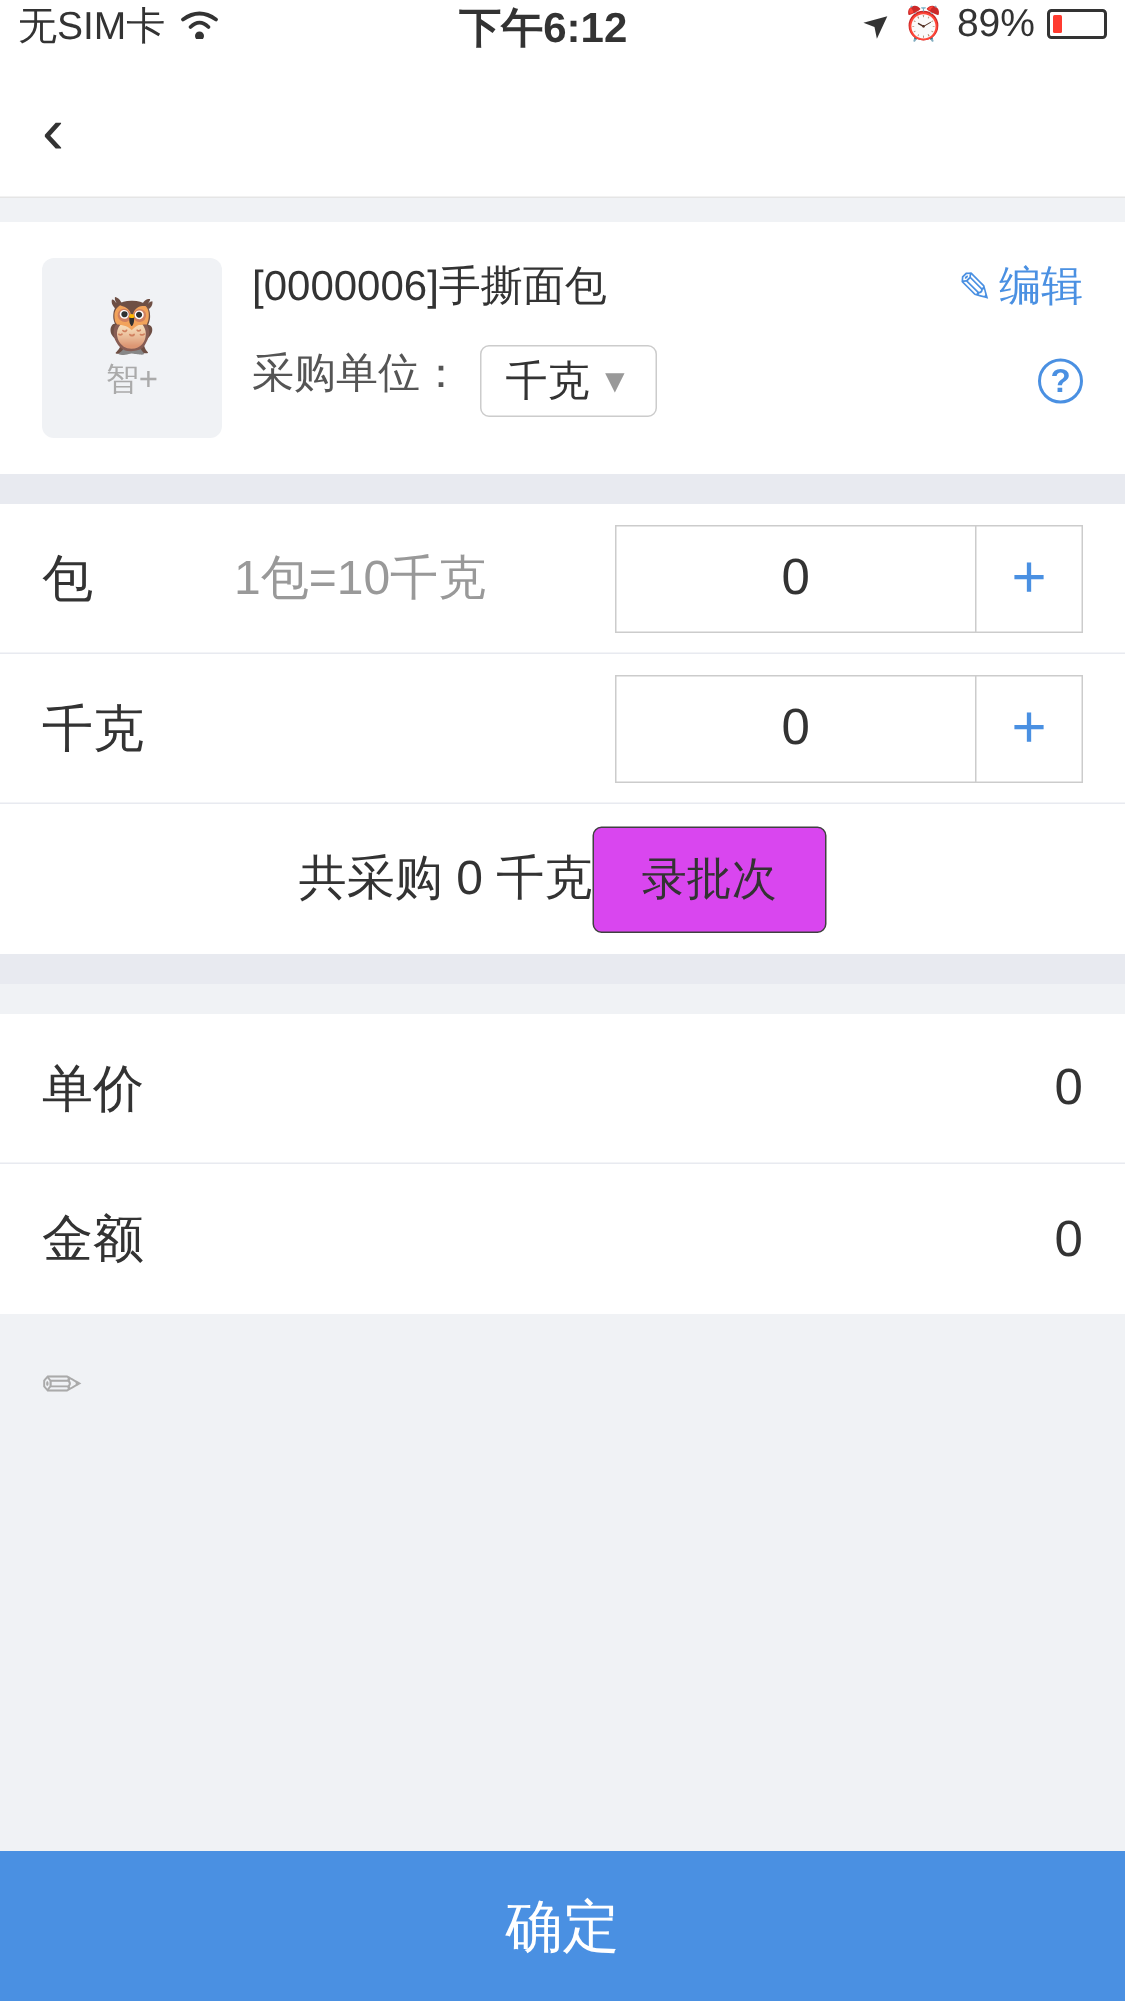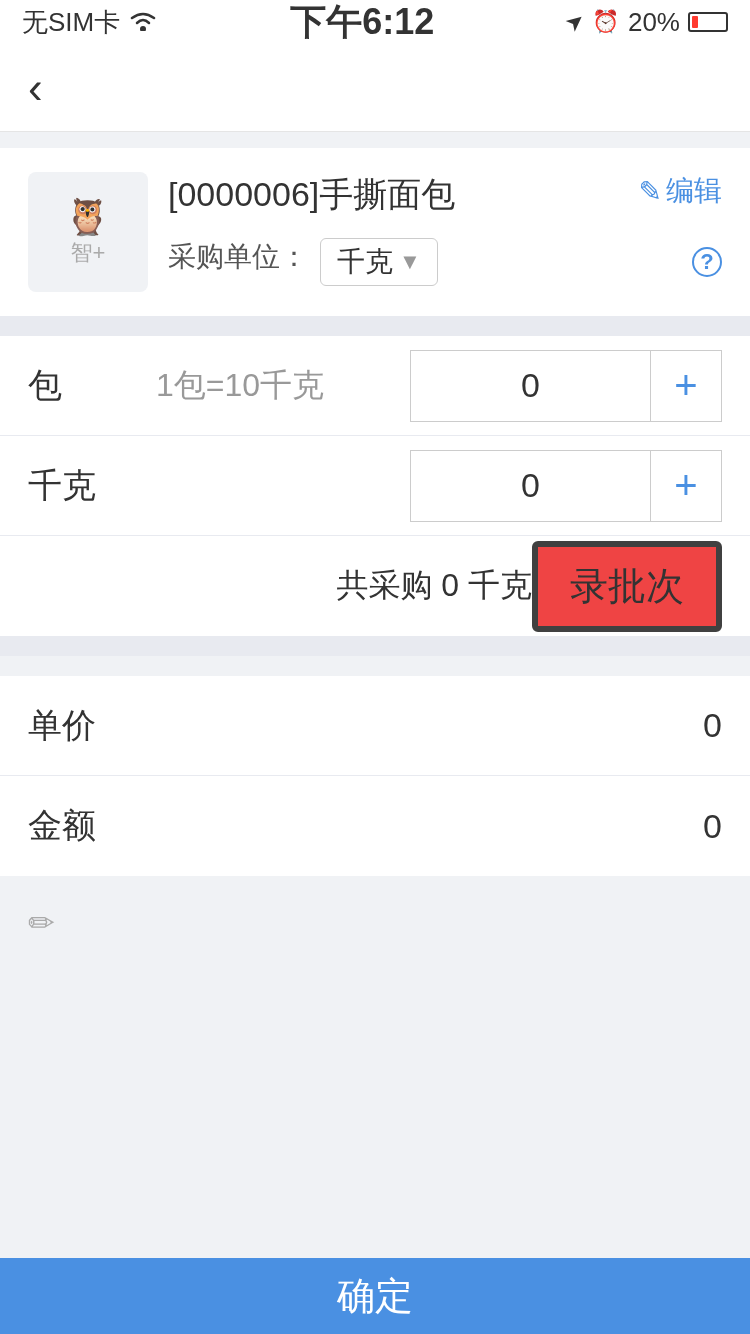--- a/index.html
+++ b/index.html
@@ -12,34 +12,34 @@
       font-size: 32px;
       color: #333;
     }
 
     
     .status-bar {
       width: 750px;
       height: 44px;
       background: #fff;
       display: flex;
-      align-items: center;
+      align-items: flex-start;
       justify-content: space-between;
-      padding: 0 22px;
+      padding: 0 12px;
       font-size: 28px;
       font-weight: 500;
     }
     .status-left {
       display: flex;
       align-items: center;
       gap: 8px;
       font-size: 26px;
     }
     .status-center {
-      font-size: 36px;
+      font-size: 28px;
       font-weight: 600;
     }
     .status-right {
       display: flex;
       align-items: center;
       gap: 8px;
       font-size: 26px;
     }
     .battery-icon {
       display: inline-flex;
@@ -109,21 +109,21 @@
     .product-info {
       flex: 1;
     }
     .product-header {
       display: flex;
       align-items: flex-start;
       justify-content: space-between;
       margin-bottom: 20px;
     }
     .product-name {
-      font-size: 34px;
+      font-size: 28px;
       color: #333;
       font-weight: 500;
       flex: 1;
     }
     .edit-btn {
       font-size: 28px;
       color: #4a90e2;
       cursor: pointer;
       white-space: nowrap;
       display: flex;
@@ -216,30 +216,30 @@
       font-size: 40px;
       color: #4a90e2;
       cursor: pointer;
       font-weight: 300;
     }
 
     
     .summary-row {
       display: flex;
       align-items: center;
-      justify-content: flex-end;
+      justify-content: center;
       padding: 0 28px;
       height: 100px;
       background: #fff;
     }
     .record-btn {
-      border: 6px solid #404040;
-      background: #ef4444;
+      border: 1px solid #404040;
+      background: #d946ef;
       padding: 14px 32px;
-      font-size: 38px;
+      font-size: 30px;
       color: #333;
       border-radius: 6px;
       cursor: pointer;
     }
 
     
     .price-section {
       background: #fff;
       margin-top: 20px;
       text-align: right;
@@ -283,21 +283,21 @@
     
     .empty-area {
       background: #f0f2f5;
       flex: 1;
       min-height: 200px;
     }
 
     
     .confirm-btn {
       width: 750px;
-      height: 76px;
+      height: 100px;
       background: #4a90e2;
       color: #fff;
       font-size: 38px;
       font-weight: 500;
       border: none;
       display: flex;
       align-items: center;
       justify-content: center;
       cursor: pointer;
       position: fixed;
@@ -322,21 +322,21 @@
         <circle cx="15" cy="20" r="3" fill="#333"></circle>
         <path d="M9 14 Q15 8 21 14" stroke="#333" stroke-width="2.5" fill="none" stroke-linecap="round"></path>
         <path d="M4 9 Q15 1 26 9" stroke="#333" stroke-width="2.5" fill="none" stroke-linecap="round"></path>
       </svg>
     </span>
   </div>
   <div class="status-center">下午6:12</div>
   <div class="status-right">
     <span style="font-size:22px; transform:rotate(-40deg); display:inline-block;">➤</span>
     <span style="font-size:22px;">⏰</span>
-    <span>20%</span>
+    <span>89%</span>
     <span class="battery-icon">
       <span class="battery-body">
         <span class="battery-fill"></span>
       </span>
     </span>
   </div>
 </div>
 
 <div class="nav-bar">
   <span class="nav-back">‹</span>

